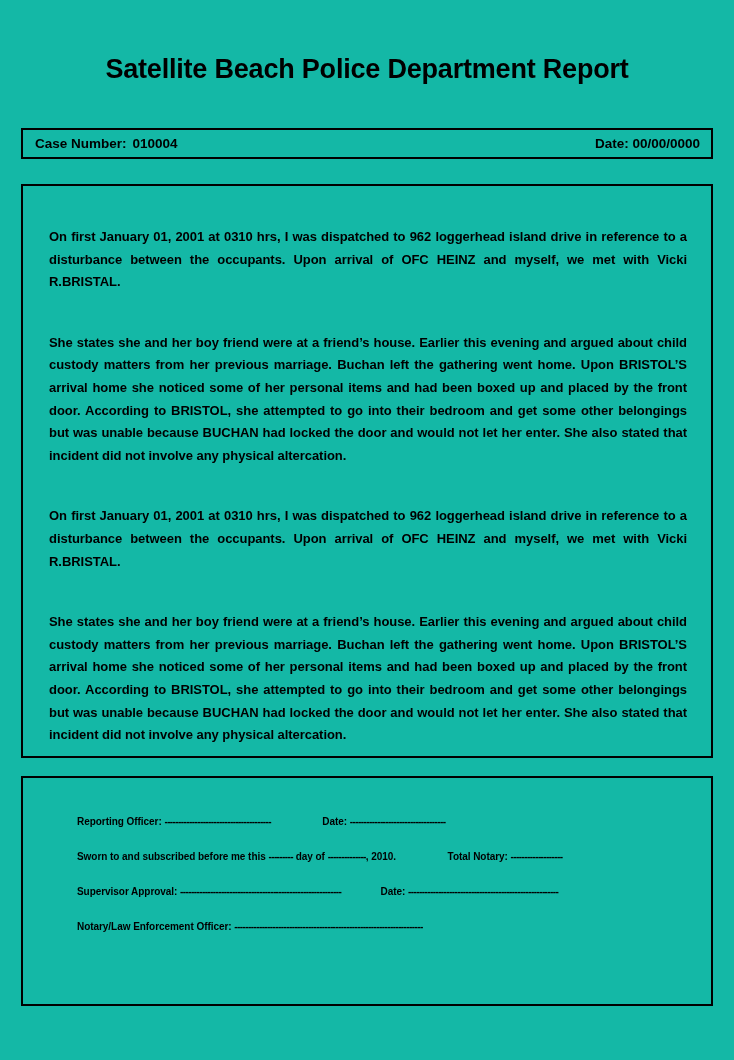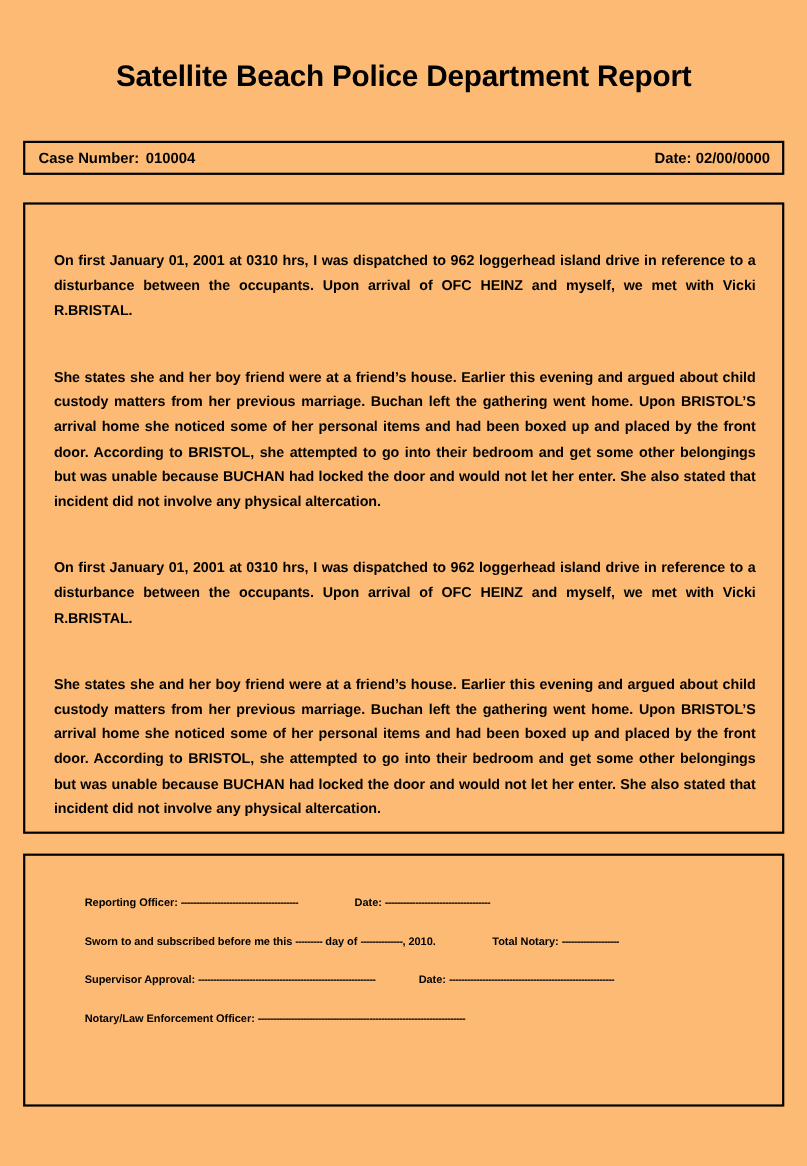--- a/index.html
+++ b/index.html
@@ -12,21 +12,21 @@
     height: 1060px;
     font-family: "Liberation Sans", "DejaVu Sans", sans-serif;
     color: #000000;
     -webkit-font-smoothing: antialiased;
   }
   .page {
     position: relative;
     width: 734px;
     height: 1060px;
     box-sizing: border-box;
-    background: #fdba74;
+    background: #14b8a6;
   }
 
   
   .doc-title {
     position: absolute;
     left: 0;
     top: 52px;
     width: 734px;
     text-align: center;
     font-size: 27px;
@@ -111,21 +111,21 @@
 <body>
 
 <div class="page">
 
   <div class="doc-title">Satellite Beach Police Department Report</div>
 
   <div class="case-bar">
     <div class="cell">
       <span class="case-number-label">Case Number:</span><span class="case-number-value">010004</span>
     </div>
-    <div class="cell">Date: 02/00/0000</div>
+    <div class="cell">Date: 00/00/0000</div>
   </div>
 
   <div class="narrative-box">
     <p>On first January 01, 2001 at 0310 hrs, I was dispatched to 962 loggerhead island drive in reference to a disturbance between the occupants. Upon arrival of OFC HEINZ and myself, we met with Vicki R.BRISTAL.</p>
     <p>She states she and her boy friend were at a friend’s house. Earlier this evening and argued about child custody matters from her previous marriage. Buchan left the gathering went home. Upon BRISTOL’S arrival home she noticed some of her personal items and had been boxed up and placed by the front door. According to BRISTOL, she attempted to go into their bedroom and get some other belongings but was unable because BUCHAN had locked the door and would not let her enter. She also stated that incident did not involve any physical altercation.</p>
     <p>On first January 01, 2001 at 0310 hrs, I was dispatched to 962 loggerhead island drive in reference to a disturbance between the occupants. Upon arrival of OFC HEINZ and myself, we met with Vicki R.BRISTAL.</p>
     <p>She states she and her boy friend were at a friend’s house. Earlier this evening and argued about child custody matters from her previous marriage. Buchan left the gathering went home. Upon BRISTOL’S arrival home she noticed some of her personal items and had been boxed up and placed by the front door. According to BRISTOL, she attempted to go into their bedroom and get some other belongings but was unable because BUCHAN had locked the door and would not let her enter. She also stated that incident did not involve any physical altercation.</p>
   </div>
 
   <div class="footer-box">

